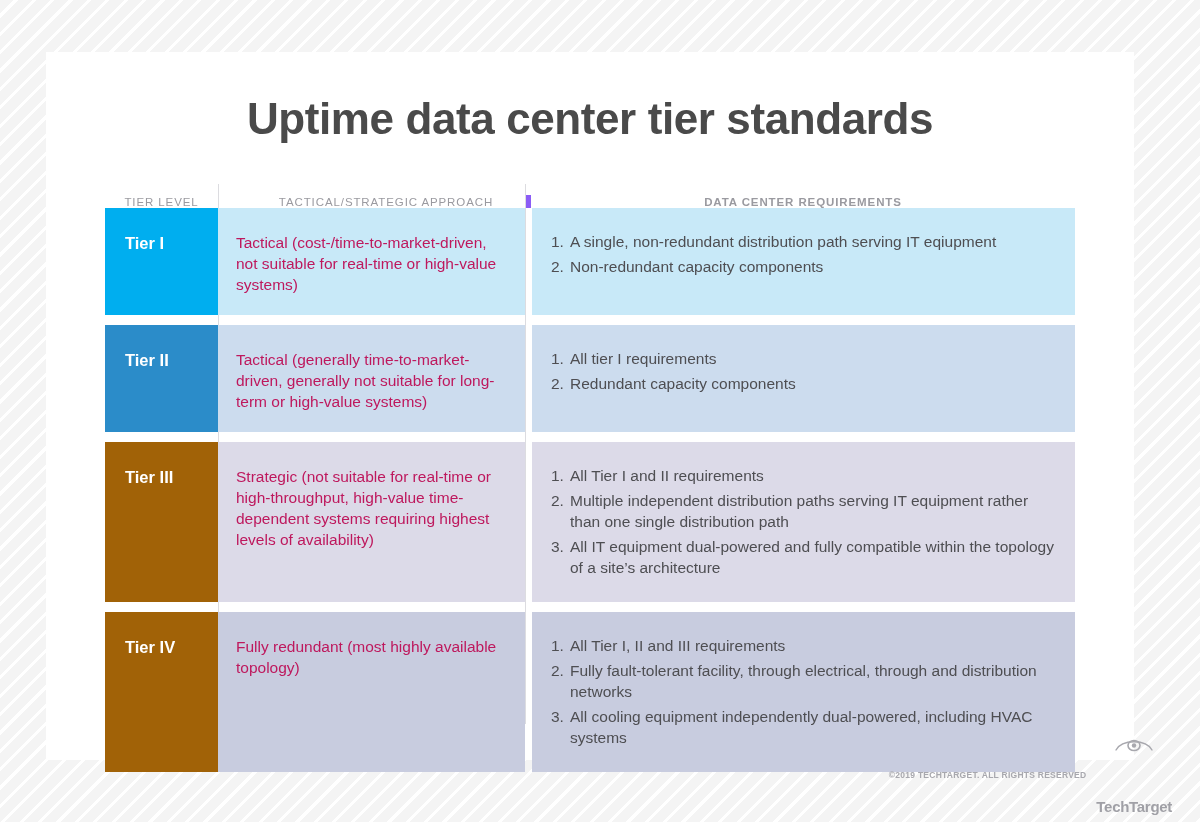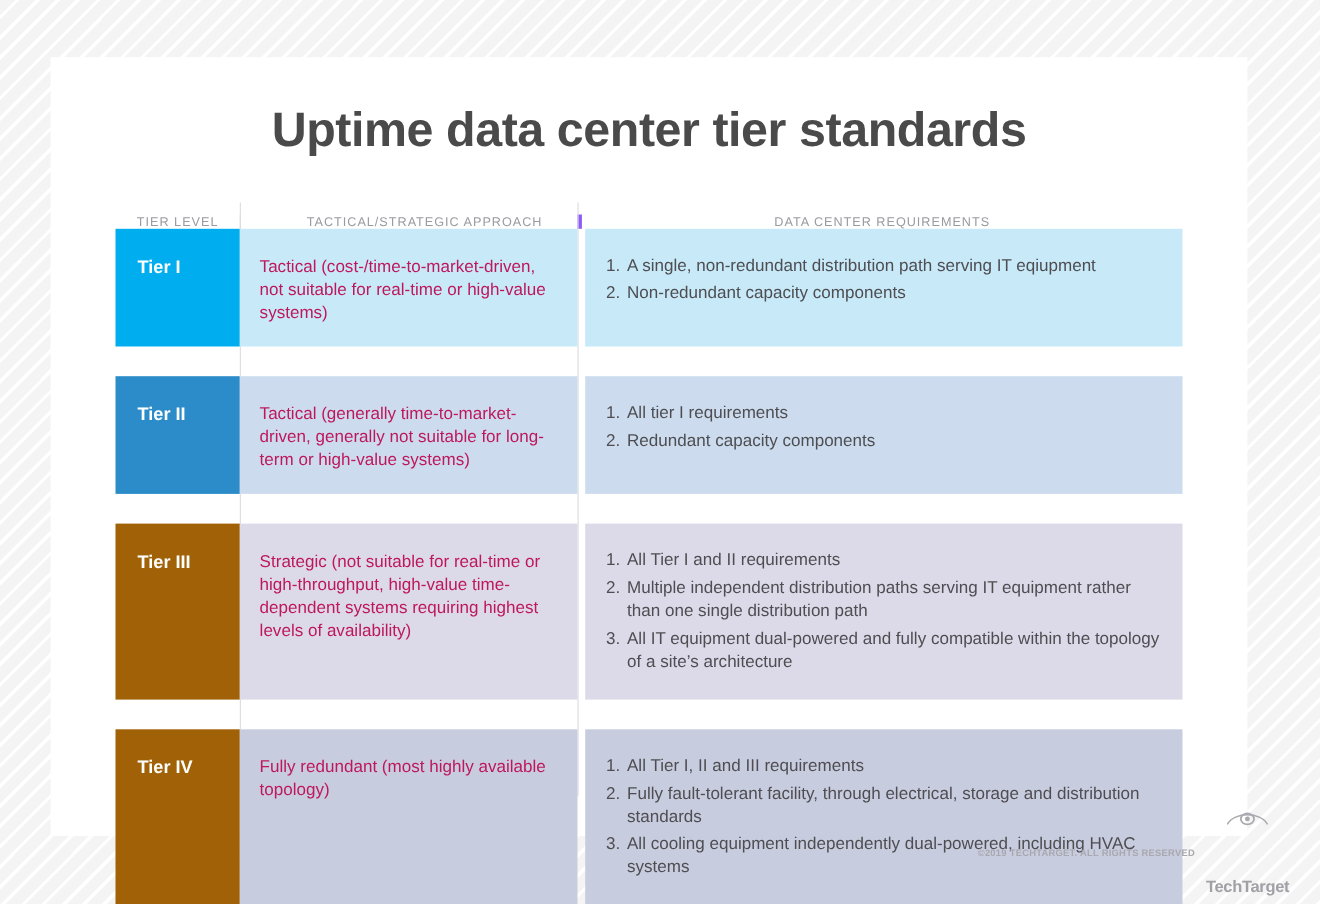--- a/index.html
+++ b/index.html
@@ -58,39 +58,39 @@
   .th {
     font-size: 11.5px;
     letter-spacing: 0.9px;
     color: #9a9aa0;
     text-align: center;
     padding-top: 1px;
     box-sizing: border-box;
   }
   .th-tier       { width: 113px; }
   .th-approach   { width: 307px; border-left: 1px solid #d8d8dc; padding-left: 28px; }
-  .th-reqs       { width: 550px; border-left: 4px solid #8b5cf6; }
+  .th-reqs       { width: 550px; border-left: 6px solid #8b5cf6; font-weight: bold; }
 
   .table-body {
     position: relative;
   }
 
   
   .divider {
     position: absolute;
     top: -24px;
     width: 1px;
     background: #dcdce0;
   }
   .divider-1 { left: 113px;  height: 540px; }
   .divider-2 { left: 420px;  height: 540px; }
 
   .row {
     display: flex;
-    margin-bottom: 27px;
+    margin-bottom: 10px;
     position: relative;
   }
 
   .cell-tier {
     width: 113px;
     flex: 0 0 113px;
     color: #ffffff;
     font-size: 16.5px;
     font-weight: bold;
     padding: 26px 0 0 20px;
@@ -253,21 +253,21 @@
       <div class="row row-4">
         <div class="cell-tier">Tier IV</div>
         <div class="cell-approach">Fully redundant (most highly available topology)</div>
         <div class="cell-reqs">
           <div class="req-item">
             <span class="req-num">1.</span>
             <span class="req-text">All Tier I, II and III requirements</span>
           </div>
           <div class="req-item">
             <span class="req-num">2.</span>
-            <span class="req-text">Fully fault-tolerant facility, through electrical, storage and distribution standards</span>
+            <span class="req-text">Fully fault-tolerant facility, through electrical, through and distribution networks</span>
           </div>
           <div class="req-item">
             <span class="req-num">3.</span>
             <span class="req-text">All cooling equipment independently dual-powered, including HVAC systems</span>
           </div>
         </div>
       </div>
 
     </div>
   </div>

